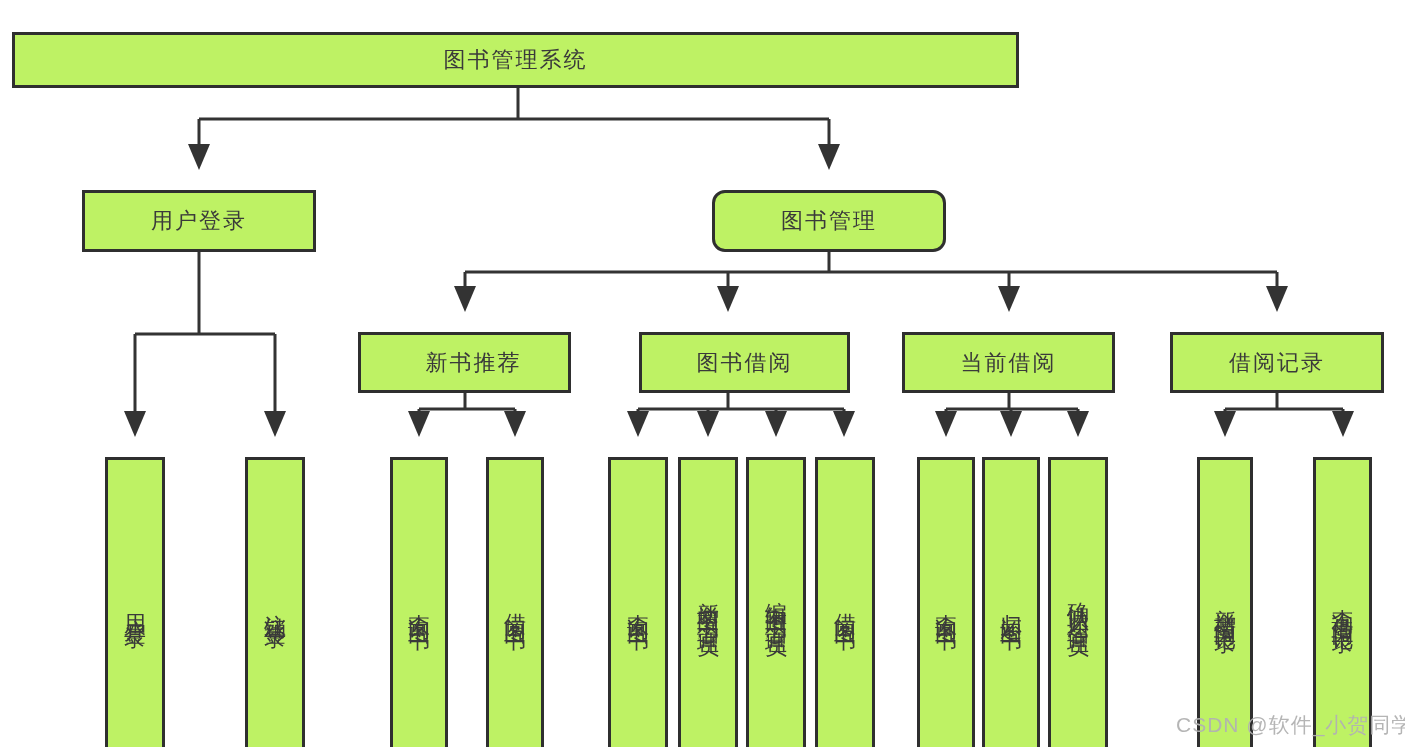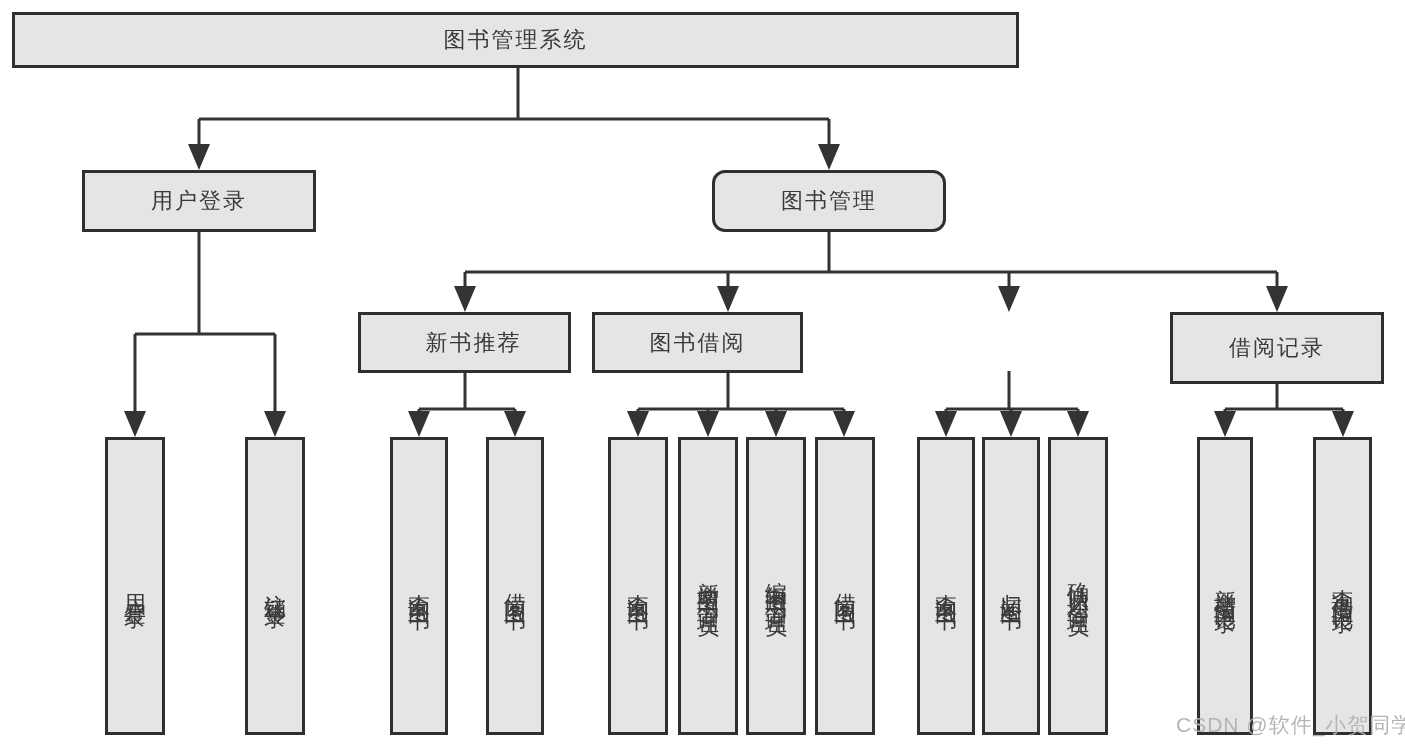--- a/index.html
+++ b/index.html
@@ -18,28 +18,29 @@
   #connectors {
     position: absolute;
     left: 0;
     top: 0;
     z-index: 1;
   }
   .node {
     position: absolute;
     box-sizing: border-box;
     border: 3px solid #2f2f2f;
-    background: #e5e5e5;
+    background: #bef264;
     color: #3a3a3a;
     display: flex;
     align-items: center;
     justify-content: center;
     z-index: 2;
     font-size: 22px;
     letter-spacing: 2px;
+    margin-top: 20px;
   }
   .hnode {
     white-space: nowrap;
   }
   .vnode {
     writing-mode: vertical-rl;
     text-orientation: mixed;
     letter-spacing: 5px;
     line-height: 1;
     font-size: 22px;
@@ -127,22 +128,23 @@
       <polygon class="arrowhead" points="1332,411 1354,411 1343,437"></polygon>
     </g>
   </svg>
 
   <div class="node hnode" style="left:12px; top:12px; width:1007px; height:56px;">图书管理系统</div>
 
   <div class="node hnode" style="left:82px; top:170px; width:234px; height:62px;">用户登录</div>
   <div class="node hnode" style="left:712px; top:170px; width:234px; height:62px;border-radius:13px;">图书管理</div>
 
   <div class="node hnode" style="left:358px; top:312px; width:213px; height:61px;padding-left:18px;">新书推荐</div>
-  <div class="node hnode" style="left:592px; top:312px; width:211px; height:61px;">图书借阅</div>
-  <div class="node hnode" style="left:1170px; top:312px; width:214px; height:72px;">借阅记录</div>
+  <div class="node hnode" style="left:639px; top:312px; width:211px; height:61px;">图书借阅</div>
+  <div class="node hnode" style="left:902px; top:312px; width:213px; height:61px;">当前借阅</div>
+  <div class="node hnode" style="left:1170px; top:312px; width:214px; height:61px;">借阅记录</div>
 
   <div class="node vnode" style="left:105px; top:437px; width:60px; height:298px;">用户登录</div>
   <div class="node vnode" style="left:245px; top:437px; width:60px; height:298px;">注销登录</div>
 
   <div class="node vnode" style="left:390px; top:437px; width:58px; height:298px;">查询图书</div>
   <div class="node vnode" style="left:486px; top:437px; width:58px; height:298px;">借阅图书</div>
 
   <div class="node vnode" style="left:608px; top:437px; width:60px; height:298px;">查询图书</div>
   <div class="node vnode" style="left:678px; top:437px; width:60px; height:298px;">新增图书（管理员）</div>
   <div class="node vnode" style="left:746px; top:437px; width:60px; height:298px;">编辑图书（管理员）</div>

